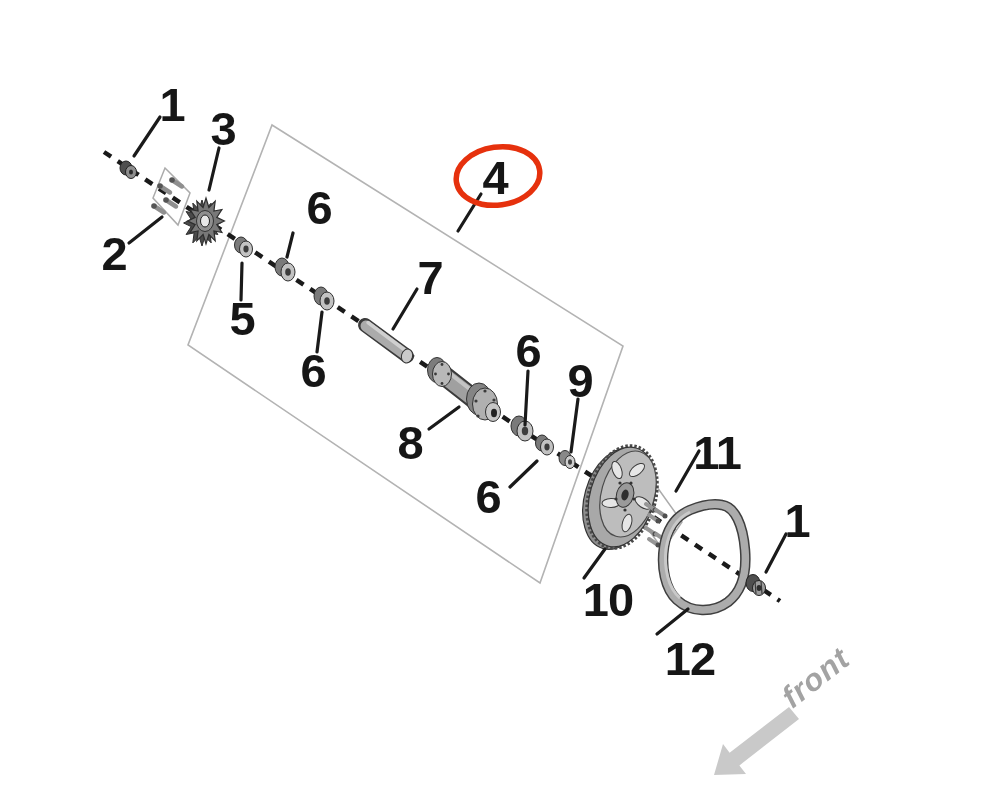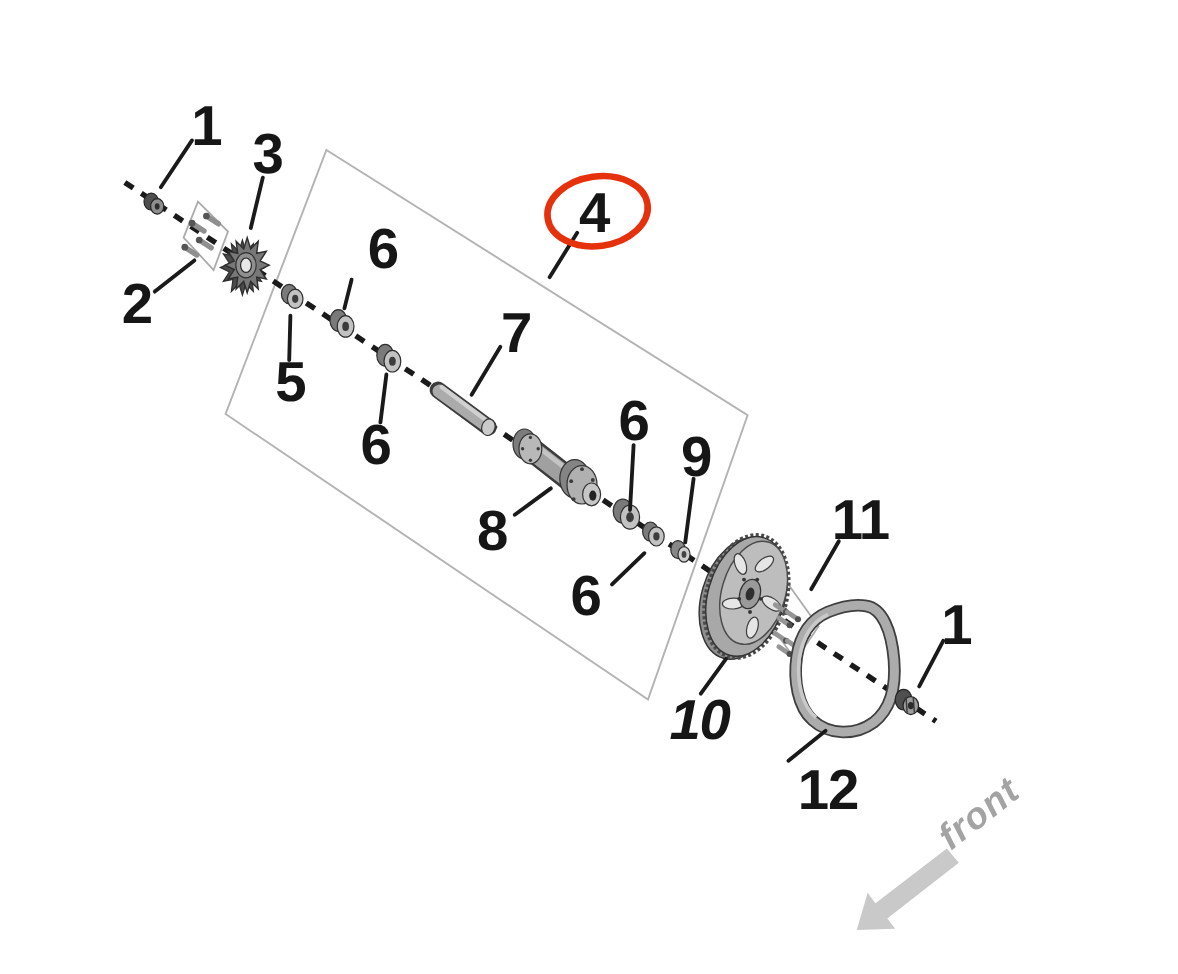--- a/index.html
+++ b/index.html
@@ -212,20 +212,20 @@
   <div class="callout" style="left:223px;top:128px;">3</div>
   <div class="callout" style="left:495px;top:177px;">4</div>
   <div class="callout" style="left:242px;top:318px;">5</div>
   <div class="callout" style="left:319px;top:207px;">6</div>
   <div class="callout" style="left:313px;top:370px;">6</div>
   <div class="callout" style="left:430px;top:277px;">7</div>
   <div class="callout" style="left:410px;top:442px;">8</div>
   <div class="callout" style="left:528px;top:350px;">6</div>
   <div class="callout" style="left:580px;top:380px;">9</div>
   <div class="callout" style="left:488px;top:496px;">6</div>
-  <div class="callout" style="left:583px;top:599px;font-style:italic;">10</div>
-  <div class="callout" style="left:717px;top:433px;text-align:center;">11</div>
+  <div class="callout" style="left:608px;top:599px;">10</div>
+  <div class="callout" style="left:717px;top:452px;text-align:center;">11</div>
   <div class="callout" style="left:646px;top:658px;margin-left:44px;">12</div>
   <div class="callout" style="left:797px;top:520px;">1</div>
 
   <div class="orientation" style="left:816px;top:678px;">front</div>
 
 </div>
 
 </body></html>

